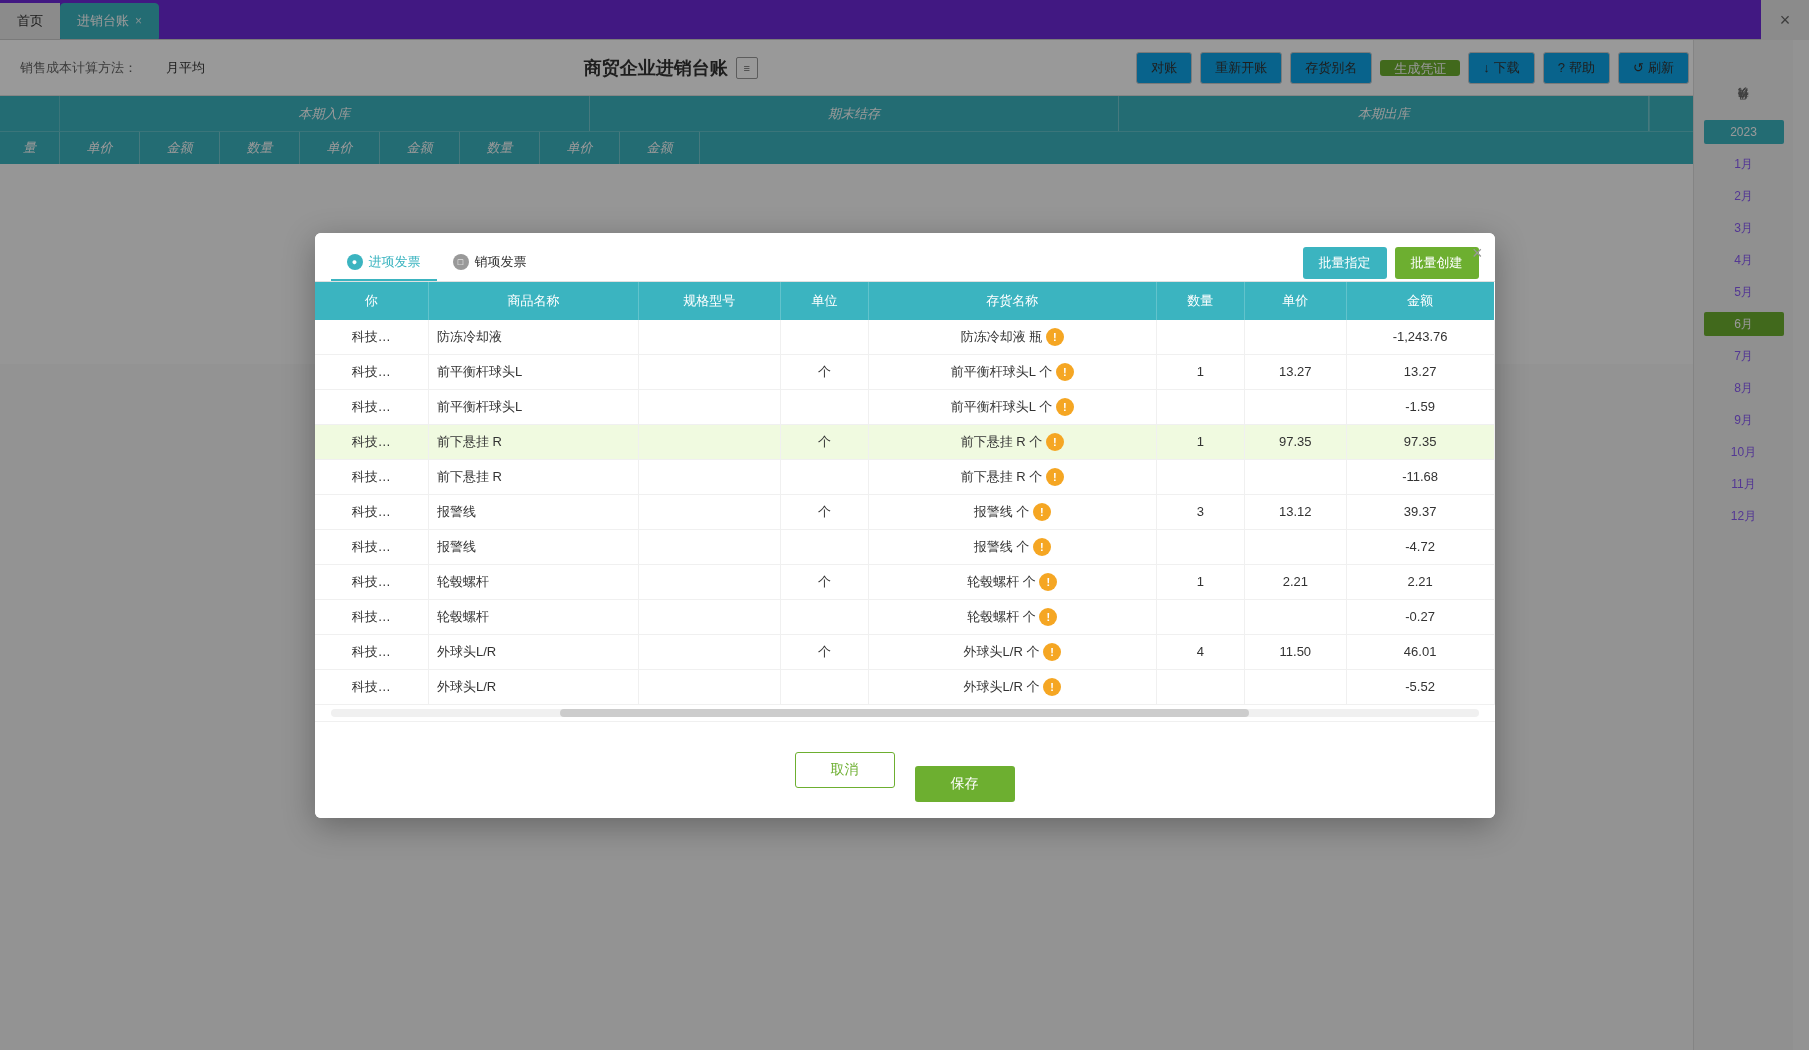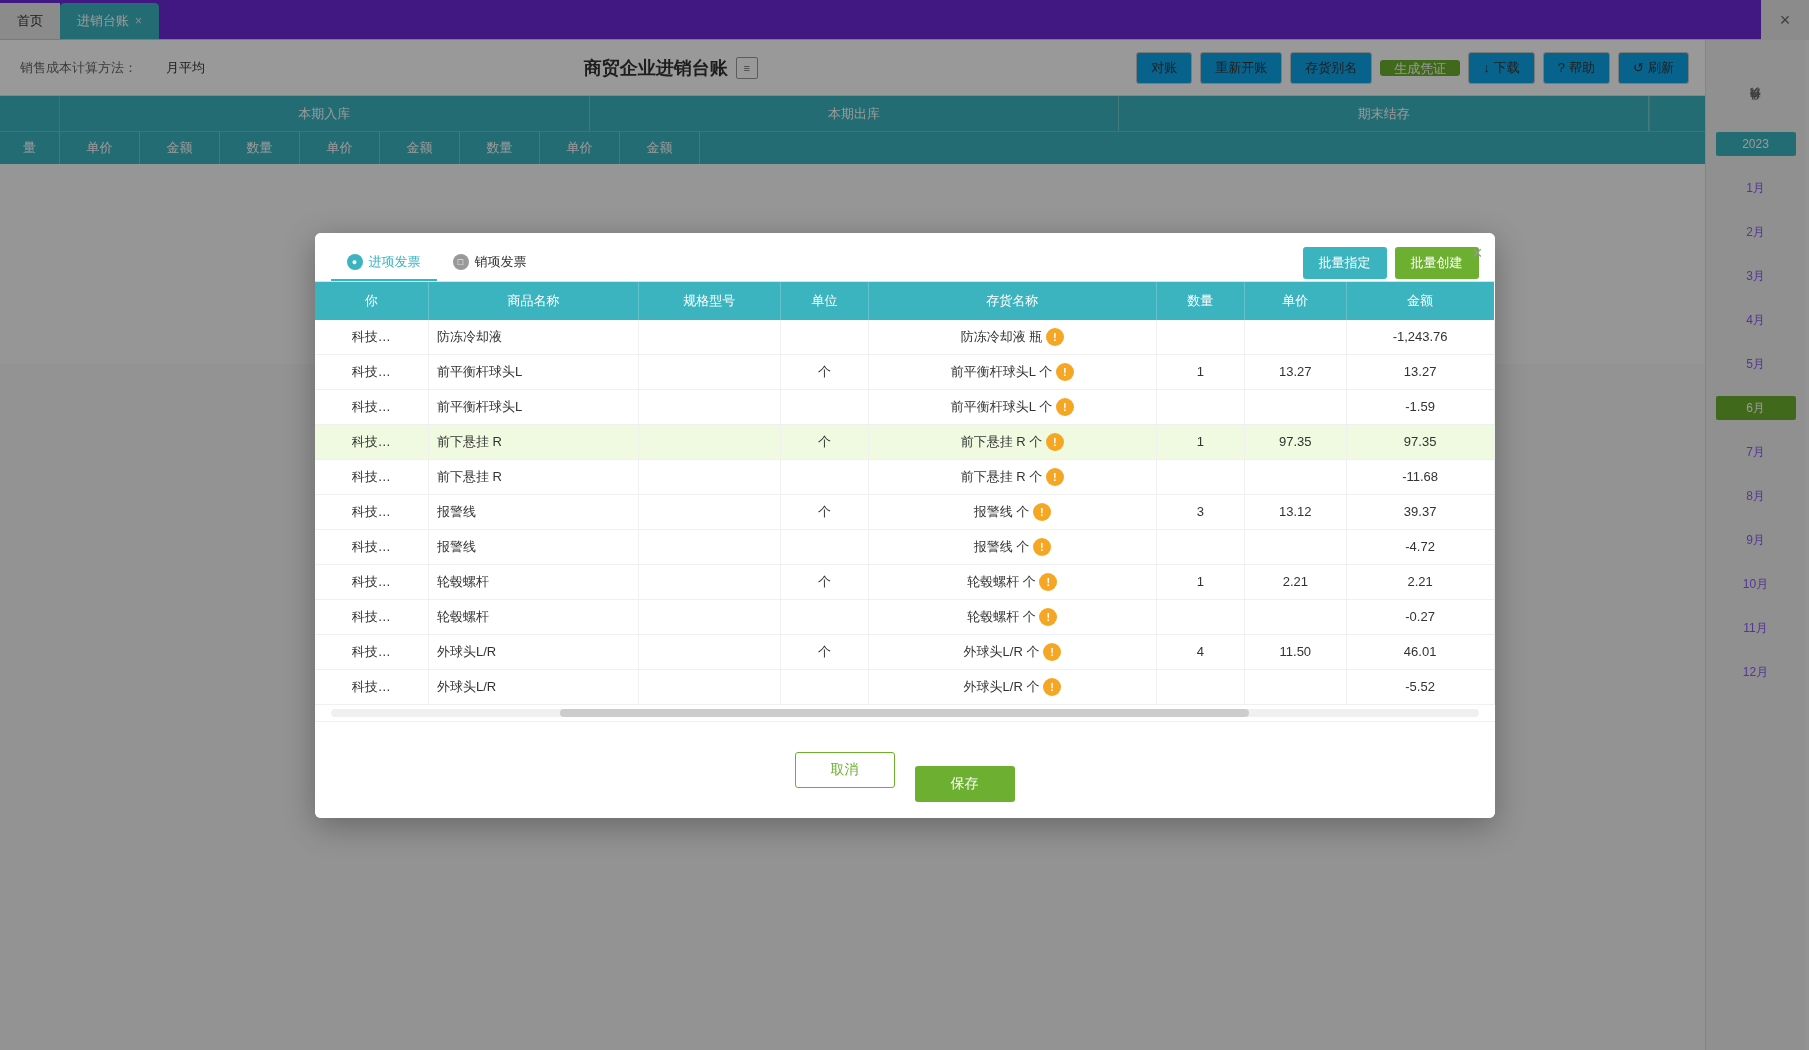--- a/index.html
+++ b/index.html
@@ -145,31 +145,31 @@
       align-items: center;
       justify-content: center;
       border-right: 1px solid rgba(255,255,255,0.3);
       font-size: 13px;
       font-weight: 500;
     }
 
     
     .right-sidebar {
       position: absolute;
-      right: 4px;
+      right: 16px;
       top: 40px;
       width: 100px;
       height: calc(100% - 40px);
       background: #f0f0f0;
       border-left: 1px solid #ddd;
       display: flex;
       flex-direction: column;
       align-items: center;
       padding-top: 8px;
-      gap: 20px;
+      gap: 8px;
     }
     .year-badge {
       background: #3bb4c0;
       color: #fff;
       width: 80px;
       height: 24px;
       display: flex;
       align-items: center;
       justify-content: center;
       font-size: 12px;
@@ -450,27 +450,27 @@
           <span>?</span>
           <span>帮助</span>
         </button>
         <button class="btn-outline btn-icon">
           <span>↺</span>
           <span>刷新</span>
         </button>
       </div>
     </div>
 
-    <div style="background:#3bb4c0; color:#fff;">
+    <div style="background:#3bb4c0; color:#fff;font-style:italic;">
 
       <div style="display:grid; grid-template-columns: 60px 1fr 1fr 1fr 60px; height:36px; border-bottom:1px solid rgba(255,255,255,0.2);">
         <div style="border-right:1px solid rgba(255,255,255,0.2);"></div>
         <div class="col-header-cell">本期入库</div>
+        <div class="col-header-cell">期末结存</div>
         <div class="col-header-cell">本期出库</div>
-        <div class="col-header-cell">期末结存</div>
         <div style="border-left:1px solid rgba(255,255,255,0.2);"></div>
       </div>
 
       <div style="display:grid; grid-template-columns: 60px 80px 80px 80px 80px 80px 80px 80px 80px 80px; height:32px;">
         <div class="col-header-cell">量</div>
         <div class="col-header-cell">单价</div>
         <div class="col-header-cell">金额</div>
         <div class="col-header-cell">数量</div>
         <div class="col-header-cell">单价</div>
         <div class="col-header-cell">金额</div>

